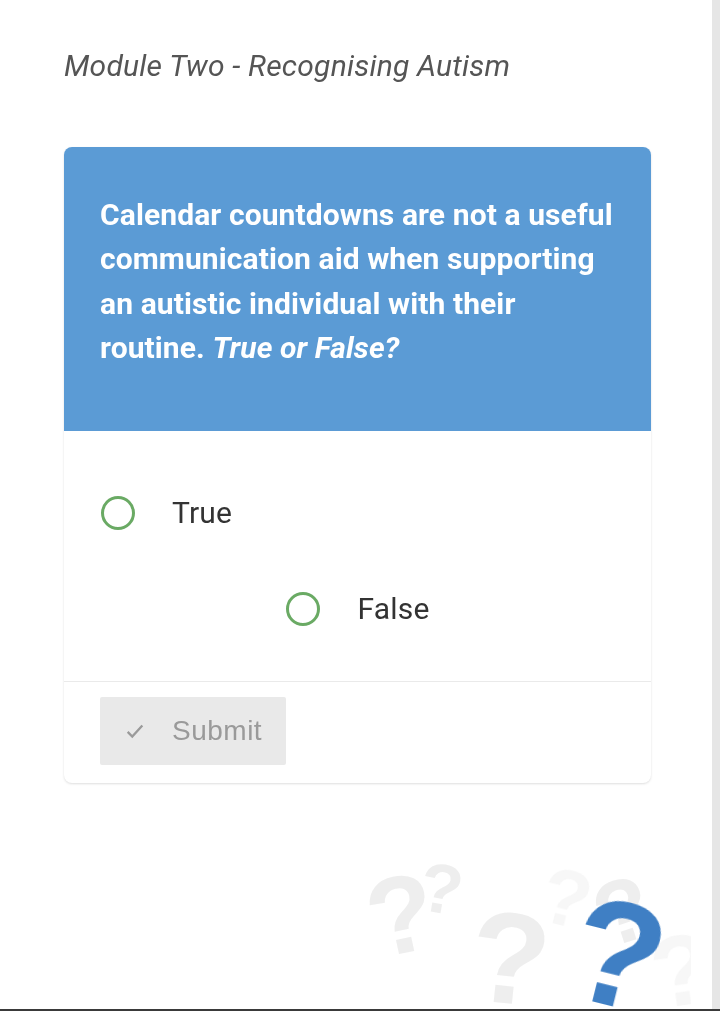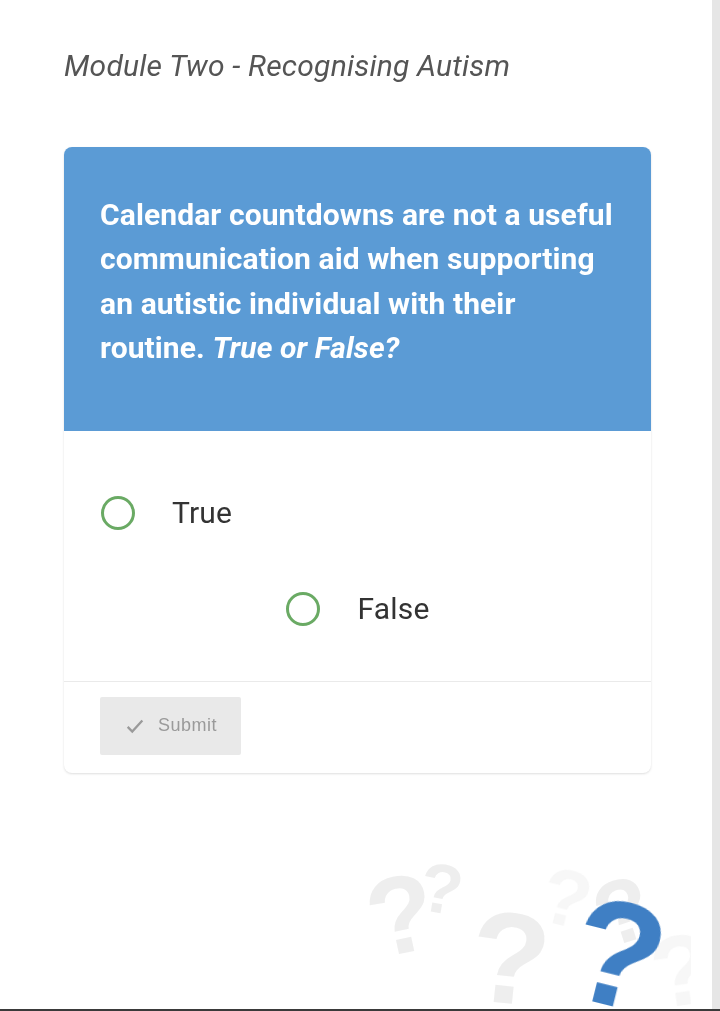--- a/index.html
+++ b/index.html
@@ -96,26 +96,26 @@
     color: #333333;
     letter-spacing: 0.2px;
   }
   .card-footer {
     border-top: 1px solid #eaeaea;
     padding: 15px 36px 18px 36px;
   }
   .submit-btn {
     display: inline-flex;
     align-items: center;
-    gap: 12px;
+    gap: 26px;
     background: #e9e9e9;
     border: none;
     border-radius: 2px;
     padding: 18px 24px;
-    font-size: 18px;
+    font-size: 28px;
     font-weight: 500;
     color: #9a9a9a;
     letter-spacing: 0.5px;
     cursor: pointer;
   }
   .submit-btn svg {
     width: 22px;
     height: 22px;
     stroke: #9a9a9a;
     stroke-width: 2.5;

